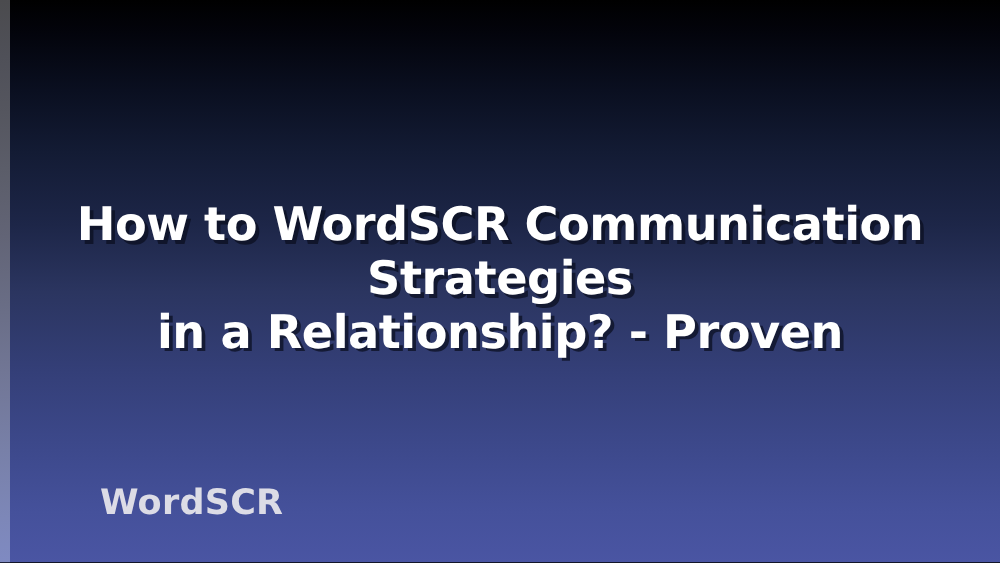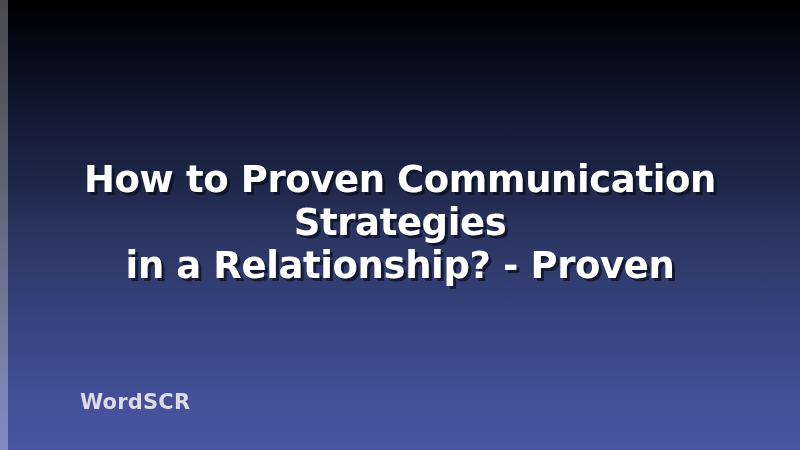--- a/index.html
+++ b/index.html
@@ -88,34 +88,34 @@
     text-shadow: 3px 3px 0 rgba(10, 14, 30, 0.72);
     white-space: nowrap;
   }
 
   #brand {
     position: absolute;
     left: 80px;
     top: 388px;
     color: #dcdce6;
     font-family: "DejaVu Sans", sans-serif;
-    font-size: 21px;
+    font-size: 28px;
     line-height: 28px;
     font-weight: bold;
     letter-spacing: 0.2px;
   }
 </style>
 </head>
 <body>
 
 <div id="canvas">
 
   <div id="edge-strip"></div>
 
   <div id="title-block">
-    <span class="title-line">How to Proven Communication</span>
+    <span class="title-line">How to WordSCR Communication</span>
     <span class="title-line">Strategies</span>
     <span class="title-line">in a Relationship? - Proven</span>
   </div>
 
   <div id="brand">WordSCR</div>
 
 </div>
 
 </body></html>

